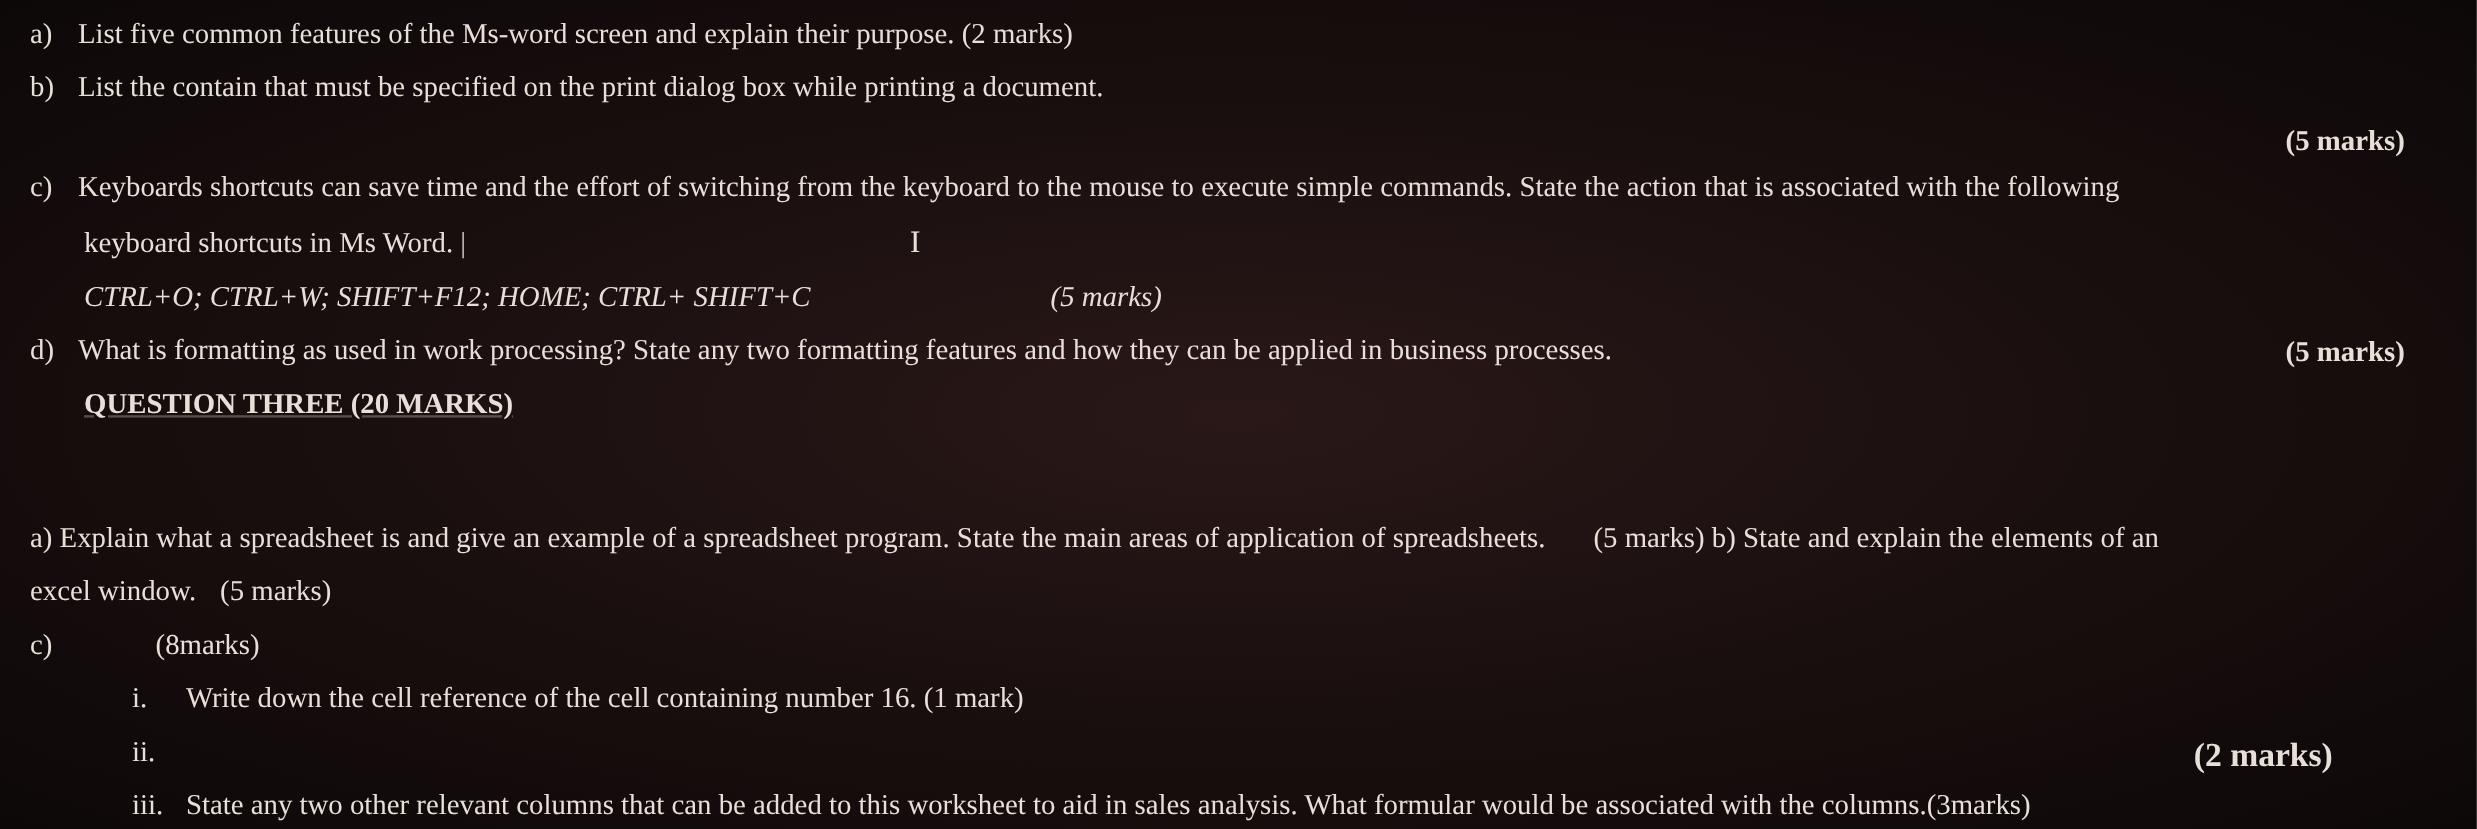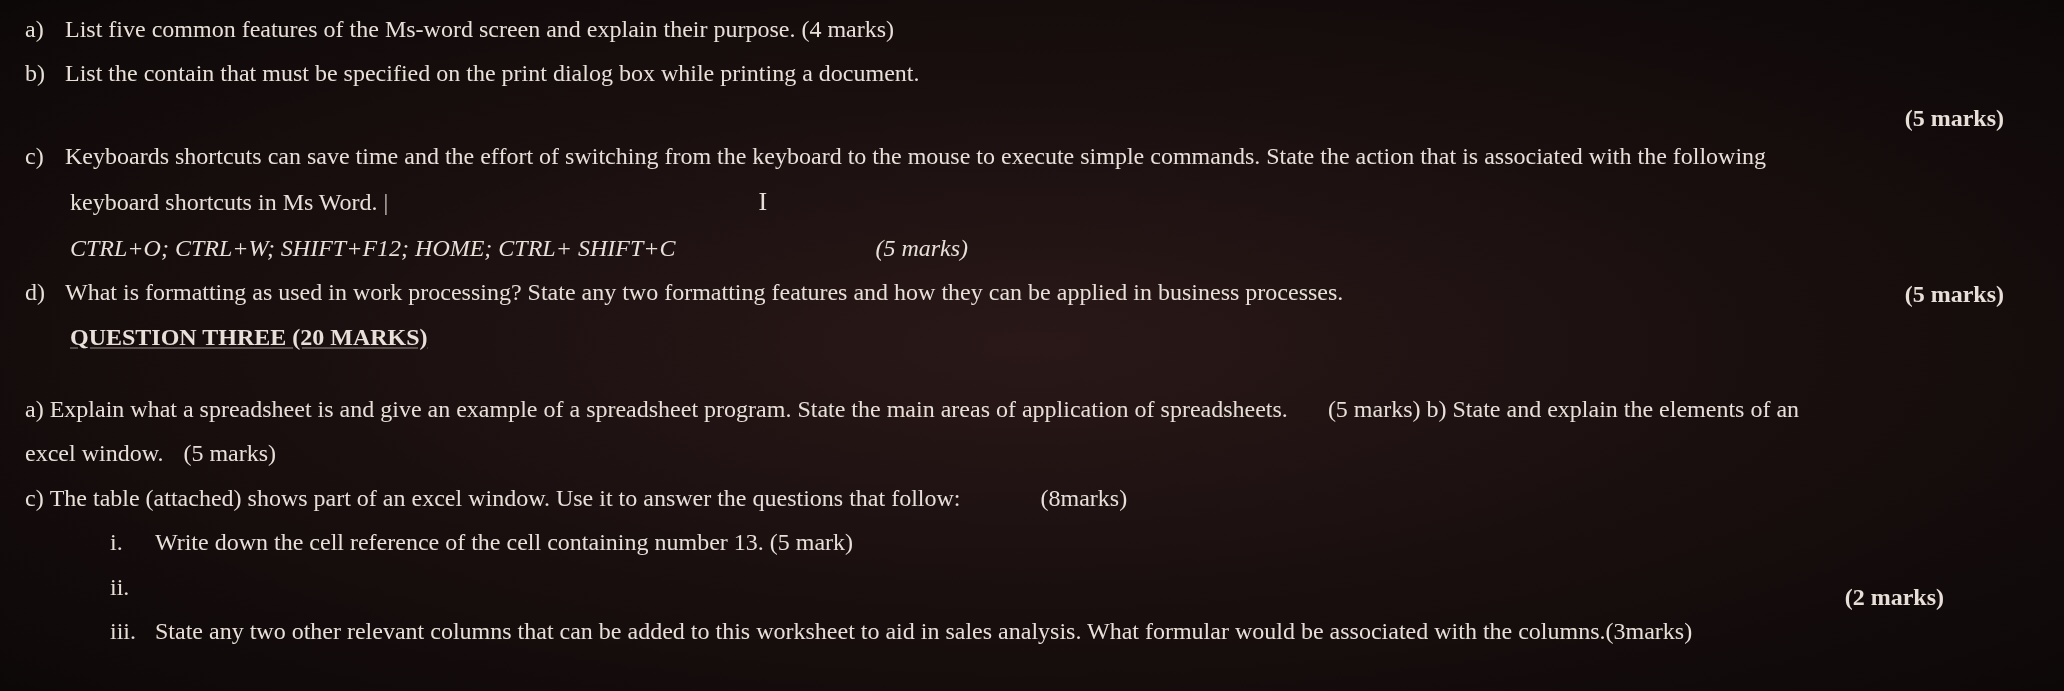--- a/index.html
+++ b/index.html
@@ -41,21 +41,21 @@
     .shortcuts-text { flex: 0 0 auto; }
     .gap { display: inline-block; width: 200px; }
     .section-gap { height: 28px; }
   </style>
 </head>
 <body>
 
 <div class="row">
   <div class="line">
     <span class="marker">a)</span>
-    <span class="content">List five common features of the Ms-word screen and explain their purpose. (4 marks)</span>
+    <span class="content">List five common features of the Ms-word screen and explain their purpose. (2 marks)</span>
   </div>
 </div>
 
 <div class="row">
   <div class="line">
     <span class="marker">b)</span>
     <span class="content">List the contain that must be specified on the print dialog box while printing a document.</span>
   </div>
 </div>
 
@@ -103,52 +103,51 @@
 
 <div class="section-gap"></div>
 
 <div class="row">
   <div class="line" style="align-items:baseline;">
     <span style="margin-right:6px;">a)</span>
     <span>Explain what a spreadsheet is and give an example of a spreadsheet program. State the main areas of application of spreadsheets.</span>
     <span style="display:inline-block;width:40px;"></span>
     <span>(5 marks)</span>
     <span style="margin-left:6px;">b)</span>
-    <span style="margin-left:6px;">State and explain the elements of an</span>
+    <span style="margin-left:6px;margin-top:40px;">State and explain the elements of an</span>
   </div>
 </div>
 
 <div class="row">
   <div class="line">
     <span style="margin-right:20px;">excel window.</span>
     <span>(5 marks)</span>
   </div>
 </div>
 
 <div class="row">
   <div class="line">
     <span style="margin-right:6px;">c)</span>
-    <span>The table (attached) shows part of an excel window. Use it to answer the questions that follow:</span>
     <span style="display:inline-block;width:80px;"></span>
     <span>(8marks)</span>
   </div>
 </div>
 
 <div class="row">
   <div class="line indent2">
     <span class="sub-marker">i.</span>
-    <span>Write down the cell reference of the cell containing number 13.  (5 mark)</span>
+    <span>Write down the cell reference of the cell containing number 16.  (1 mark)</span>
   </div>
 </div>
 
 <div class="row">
   <div class="line indent2">
     <span class="sub-marker">ii.</span>
   </div>
-  <span class="marks-right" style="font-size:24px;top:10px;right:95px;">(2 marks)</span>
+  <span class="marks-right" style="font-size:28px;top:0;right:95px;">(2 marks)</span>
 </div>
 
 <div class="row">
   <div class="line indent2">
     <span class="sub-marker">iii.</span>
     <span>State any two other relevant columns that can be added to this worksheet to aid in sales analysis. What formular would be associated with the columns.</span>
     <span style="margin-left:0;">(3marks)</span>
   </div>
 </div>
 

